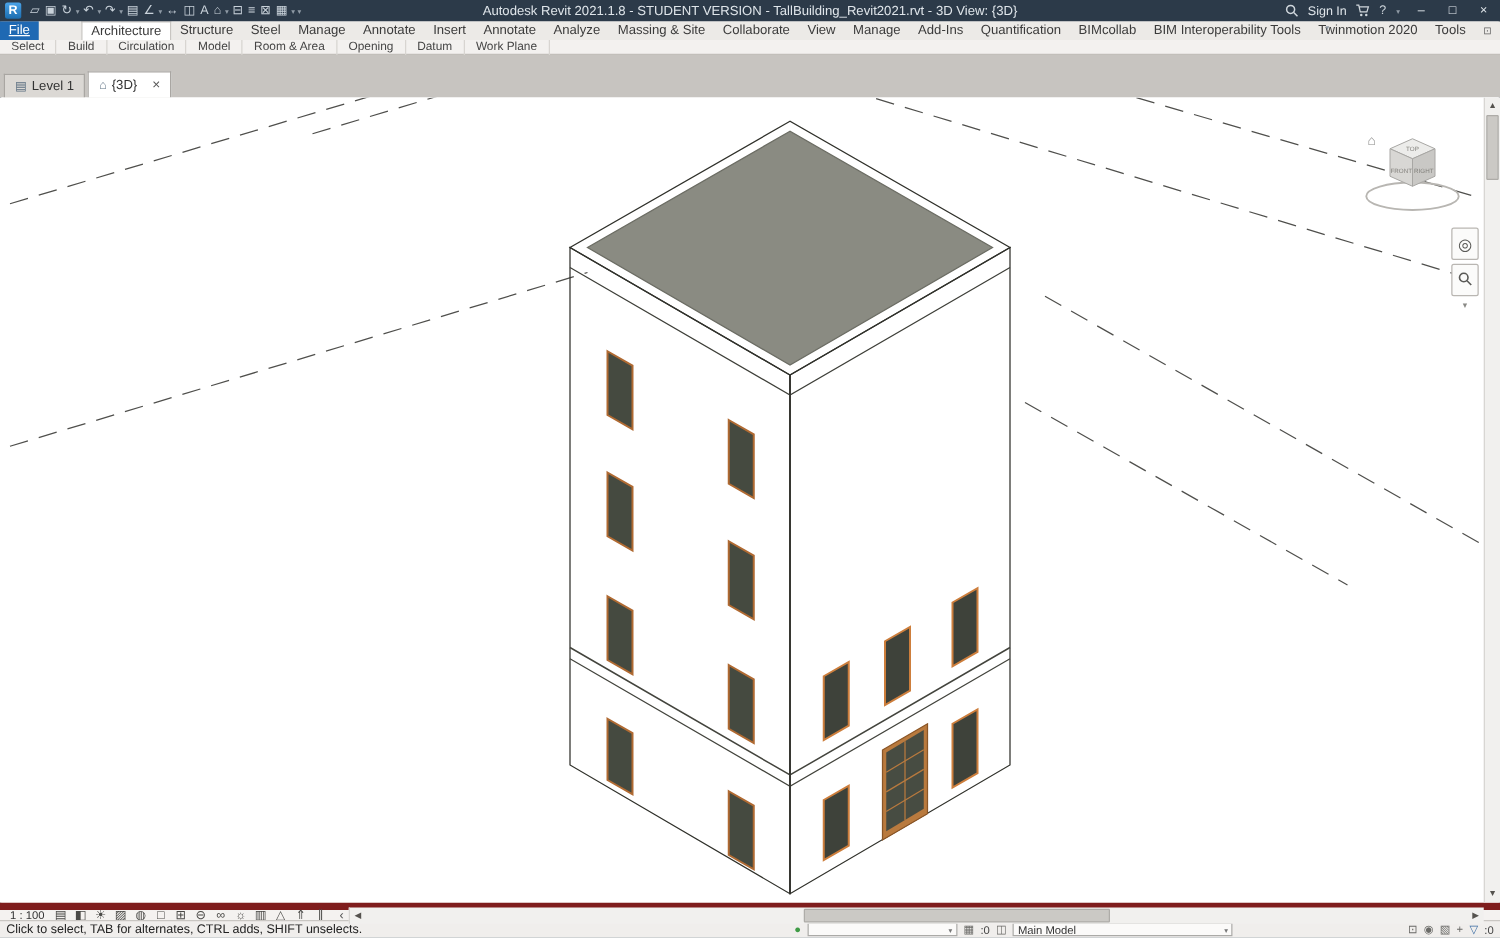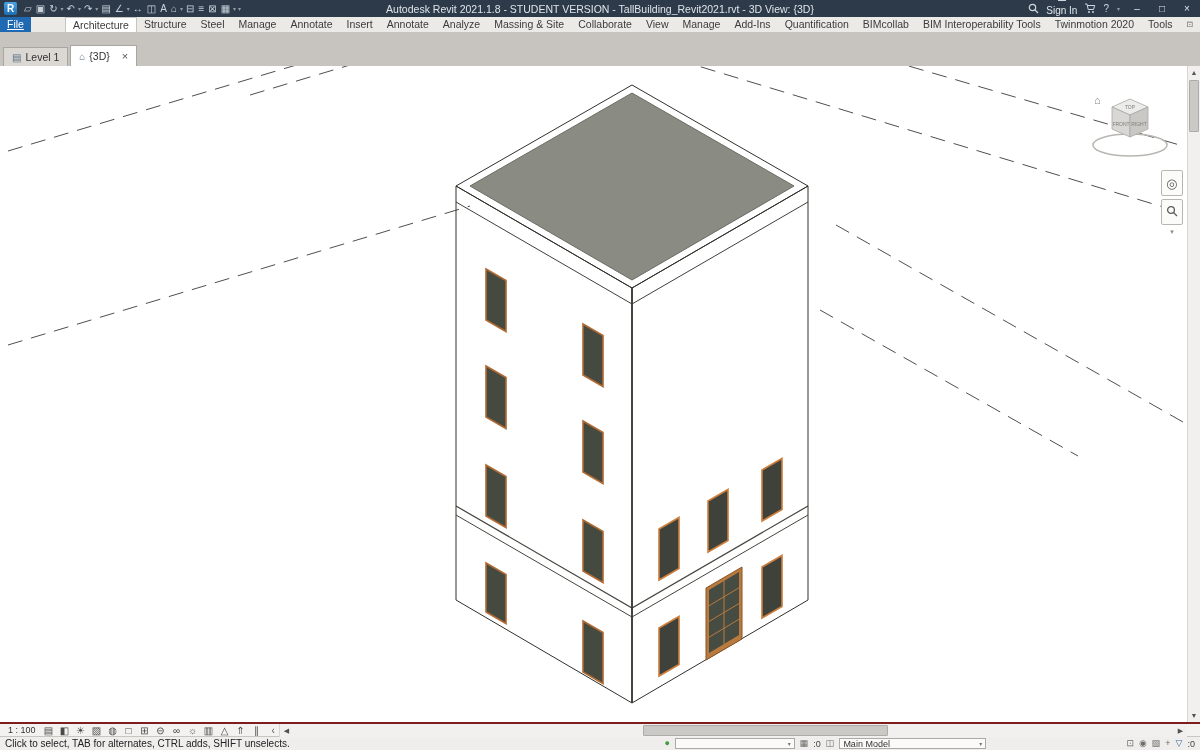--- a/index.html
+++ b/index.html
@@ -42,41 +42,41 @@
   .navbar { position:absolute; right:17px; top:104px; display:flex; flex-direction:column; gap:3px; align-items:center; }
   .navbtn { width:22px; height:26px; background:#fbfbfa; border:1px solid #b9b6b2; border-radius:2px; display:flex; align-items:center; justify-content:center; color:#5a5a57; font-size:13px; }
   .navcaret { font-size:7px; color:#8a8a86; }
 
   .vscroll { position:absolute; right:0; top:0; bottom:0; width:13px; background:#f1f0ee; border-left:1px solid #d8d6d3; }
   .vscroll .arr { height:13px; font-size:7px; color:#55524e; text-align:center; line-height:13px; }
   .vscroll .arr.down { position:absolute; bottom:0; left:0; right:0; }
   .vthumb { position:absolute; top:14px; left:1px; width:10px; height:52px; background:#cbc9c5; border:1px solid #aeaca8; border-radius:1px; }
 
   
-  .bottombar { height:14px; display:flex; background:#f4f2f0; border-top:2px solid #7f1d1d; flex:none; align-items:center; }
+  .bottombar { height:14px; display:flex; background:#f4f2f0; border-top:6px solid #7f1d1d; flex:none; align-items:center; }
   .vcb { display:flex; align-items:center; gap:2px; padding:0 4px; }
   .scale-btn { font-size:9px; color:#333; padding:0 4px; white-space:nowrap; }
   .vcbicon { width:14px; text-align:center; font-size:10px; color:#4a4a47; line-height:13px; }
   .tabscroll { font-size:10px; color:#555; padding:0 4px; }
   .hscroll { flex:1; position:relative; height:13px; background:#f1f0ee; border-left:1px solid #d8d6d3; margin-right:13px; }
   .hscroll .arr { position:absolute; top:0; width:13px; text-align:center; font-size:7px; color:#55524e; line-height:13px; }
   .hscroll .arr.left { left:0; } .hscroll .arr.right { right:0; }
   .hthumb { position:absolute; left:40%; width:27%; top:1px; bottom:1px; background:#cbc9c5; border:1px solid #aeaca8; border-radius:1px; }
 
   
   .statusbar { height:14px; background:#f0eeec; border-top:1px solid #c9c6c2; display:flex; align-items:center; font-size:10px; color:#222; padding:0 5px; flex:none; }
   .hint { white-space:nowrap; }
   .sb-right { margin-left:auto; display:flex; align-items:center; gap:5px; }
   .sb-icon { font-size:9px; color:#6b6b68; line-height:13px; }
   .sb-icon.worksets { color:#3f9b46; }
   .sb-icon.filter { color:#3a6ca3; }
   .sb-count { font-size:9px; color:#444; }
   .combo { height:11px; background:#fbfaf9; border:1px solid #abaaa7; display:flex; align-items:center; font-size:9px; color:#333; padding:0 3px; }
   .combo .carr { margin-left:auto; font-size:6px; color:#777; padding-left:4px; }
-  .w120 { width:120px; } .w150 { width:147px; }
+  .w120 { width:120px; } .w150 { width:176px; }
   .spacer { width:130px; }
 
   
   .refline { stroke:#4f4f4c; stroke-width:1; stroke-dasharray:15 9; fill:none; }
   .edge { stroke:#30312b; stroke-width:1; fill:none; }
   .win-left { fill:#454a40; stroke:#b06a32; stroke-width:1.6; }
   .win-right { fill:#3e423a; stroke:#cd7e3c; stroke-width:1.6; }
   .doorline { stroke:#b97a3e; stroke-width:1; fill:none; }
   .cube-txt { font-size:5px; fill:#807f7a; text-anchor:middle; font-family:"Liberation Sans",sans-serif; }
 </style>
@@ -161,20 +161,30 @@
     <div class="rtab">Add-Ins</div>
     <div class="rtab">Quantification</div>
     <div class="rtab">BIMcollab</div>
     <div class="rtab">BIM Interoperability Tools</div>
     <div class="rtab">Twinmotion 2020</div>
     <div class="rtab">Tools</div>
     <span class="ribbon-toggle">⊡</span>
     <span class="ribbon-toggle">▾</span>
   </div>
 
+  <div class="ribbon-panels">
+    <span class="panel">Select</span>
+    <span class="panel">Build</span>
+    <span class="panel">Circulation</span>
+    <span class="panel">Model</span>
+    <span class="panel">Room &amp; Area</span>
+    <span class="panel">Opening</span>
+    <span class="panel">Datum</span>
+    <span class="panel">Work Plane</span>
+  </div>
 
   <div class="tabstrip">
     <div class="vtab">
       <span class="ticon">▤</span>
       <span>Level 1</span>
     </div>
     <div class="vtab active">
       <span class="ticon">⌂</span>
       <span>{3D}</span>
       <span class="x">×</span>

